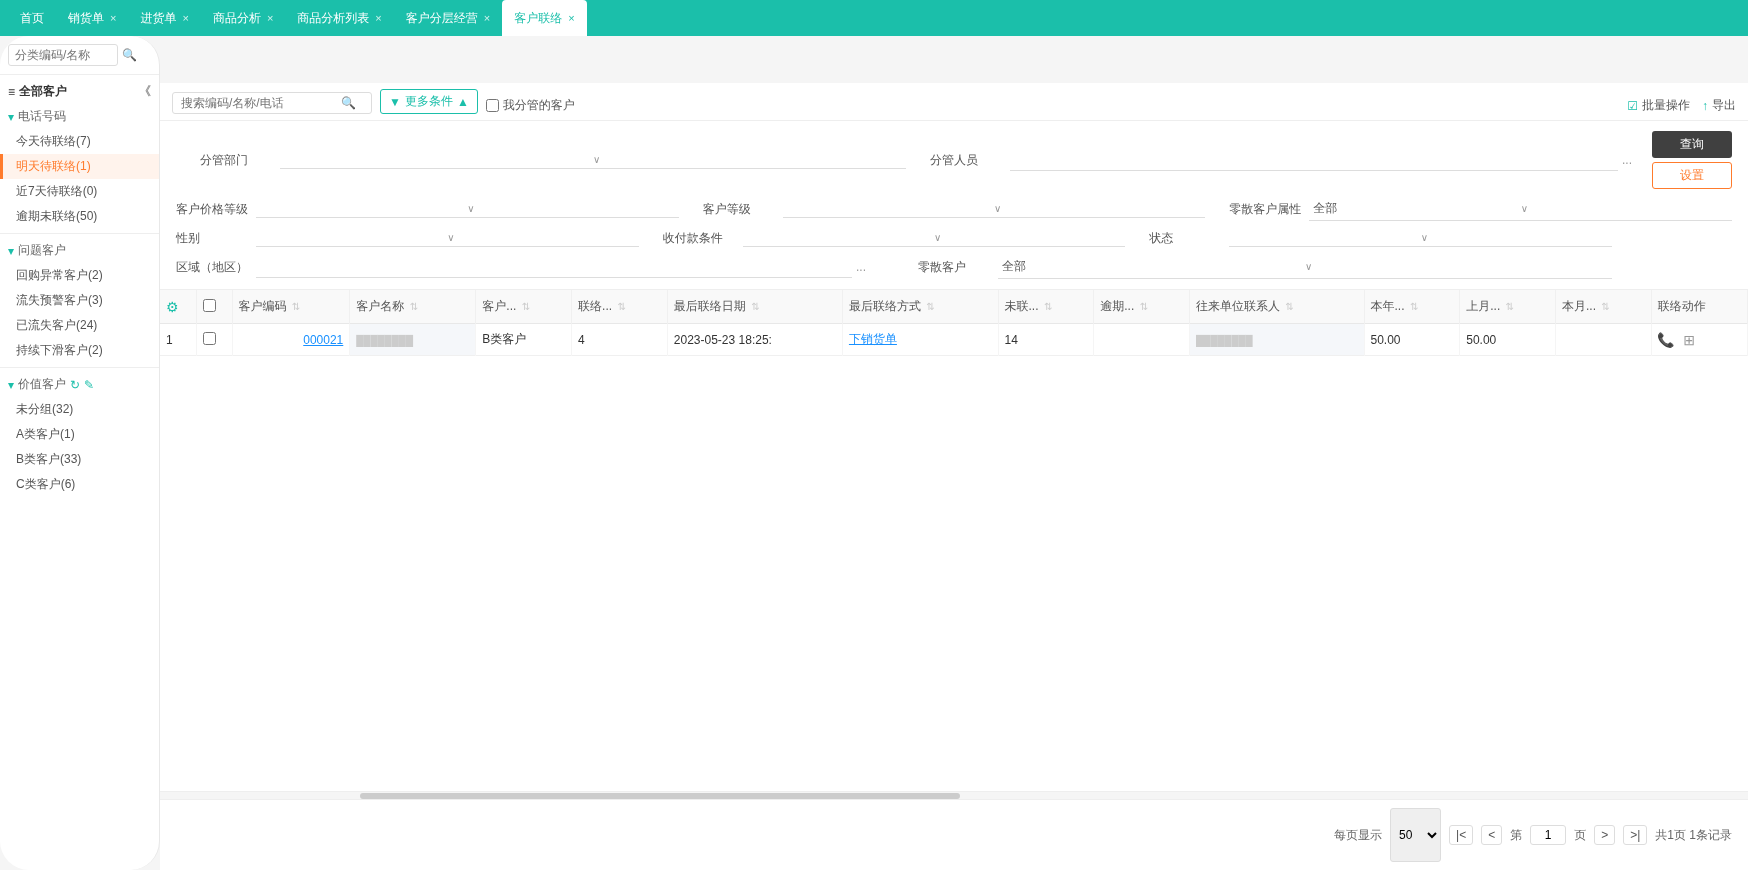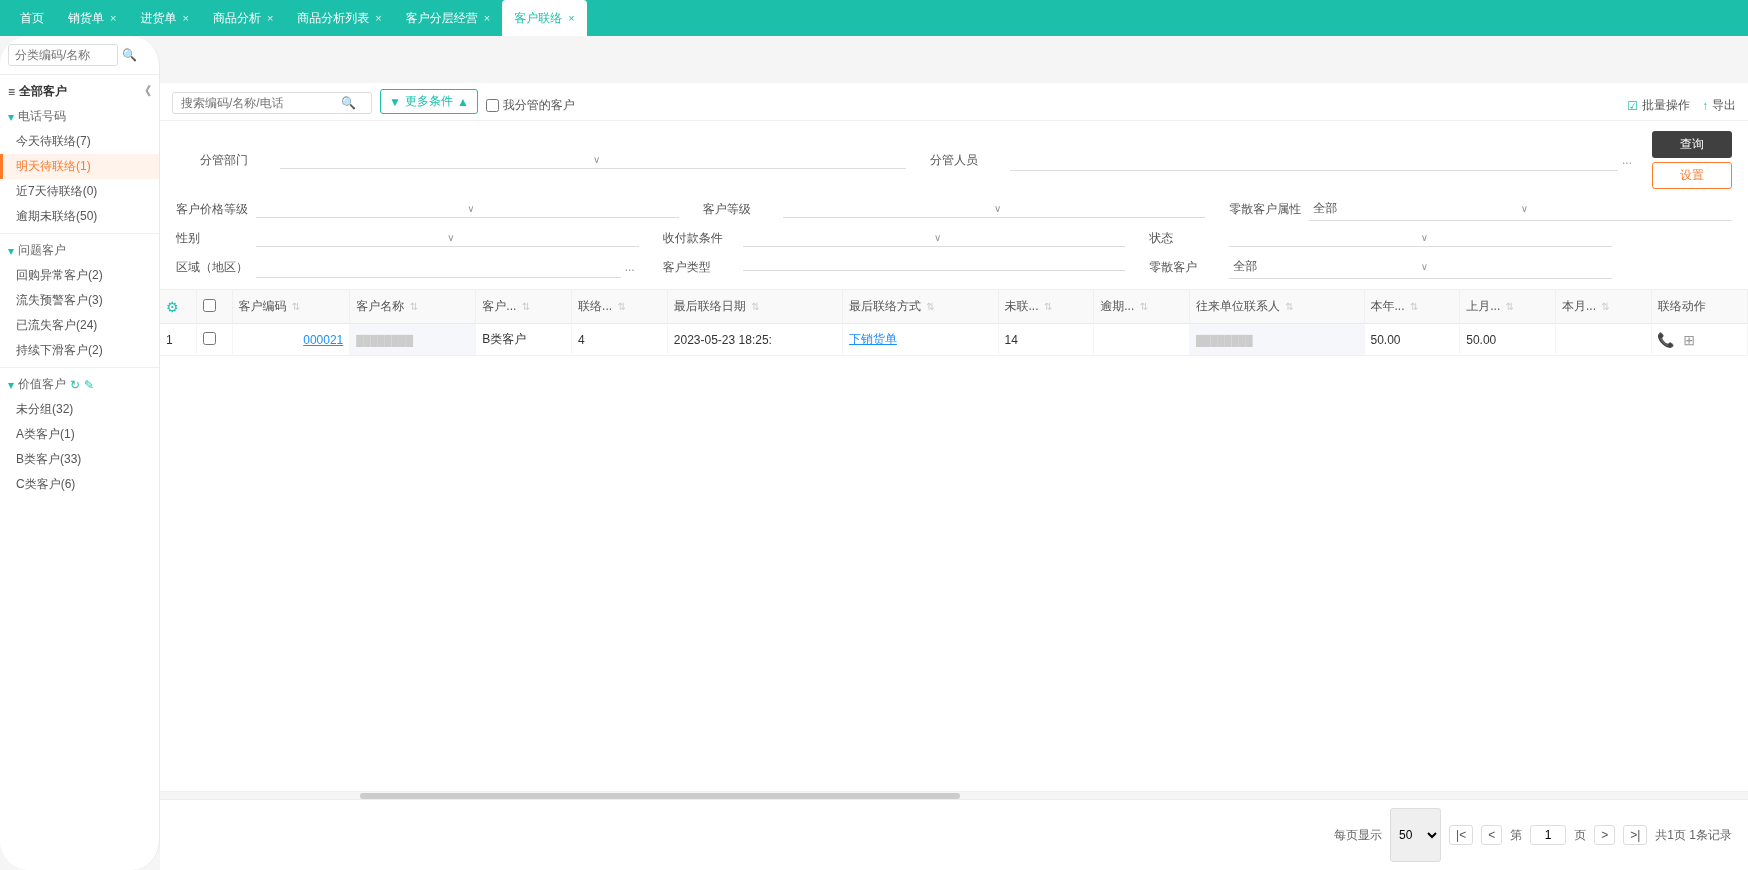--- a/index.html
+++ b/index.html
@@ -553,26 +553,20 @@
         <div style="width:120px;"></div>
       </div>
 
       <div class="filter-row">
         <div class="filter-cell">
           <span class="filter-label">区域（地区）</span>
           <input class="filter-input" type="text" style="flex: 1 1 0%;">
           <span class="filter-dots">...</span>
         </div>
         <div class="filter-separator"></div>
-        <div class="filter-cell">
-          <span class="filter-label">客户类型</span>
-          <div class="filter-select">
-            <span></span>
-          </div>
-        </div>
         <div class="filter-separator"></div>
         <div class="filter-cell">
           <span class="filter-label">零散客户</span>
           <div class="filter-select">
             <span>全部</span>
             <span class="chevron">∨</span>
           </div>
         </div>
         <div style="width:120px;"></div>
       </div>

